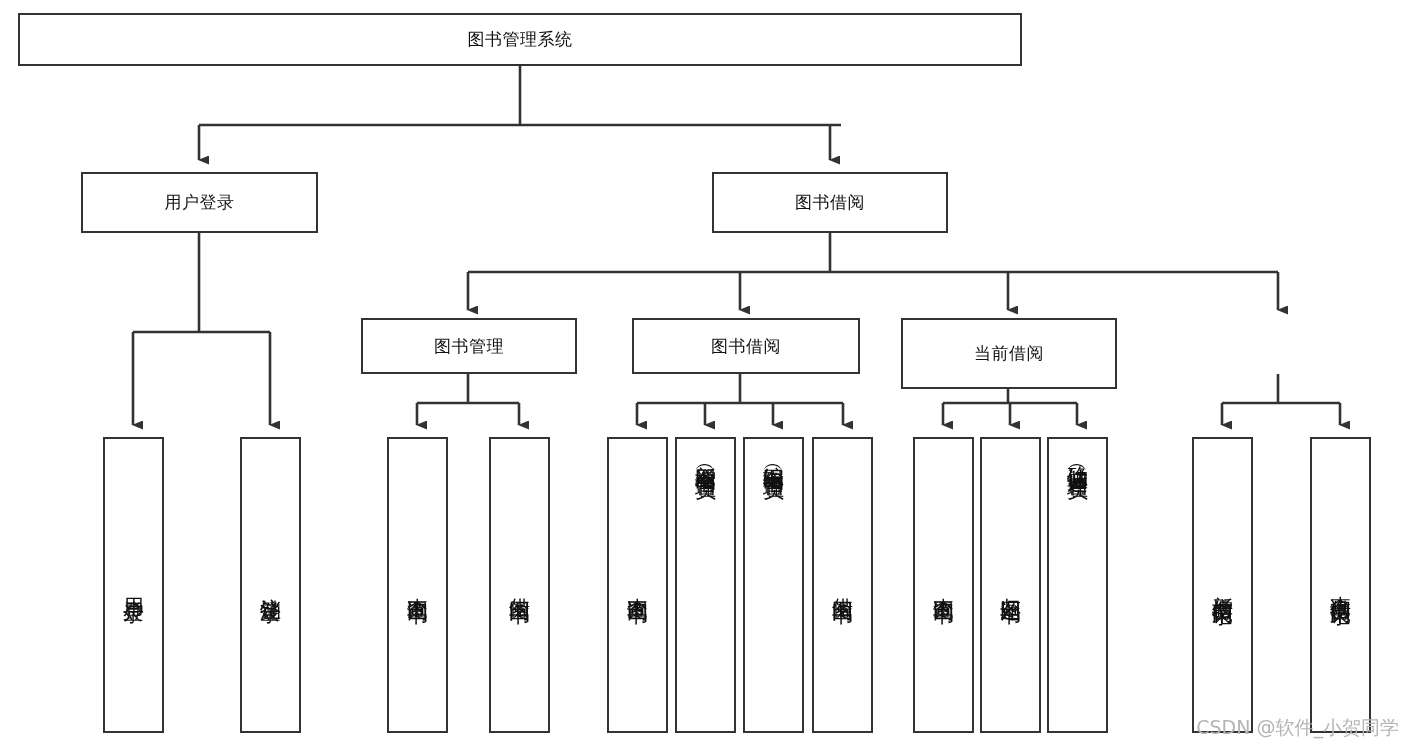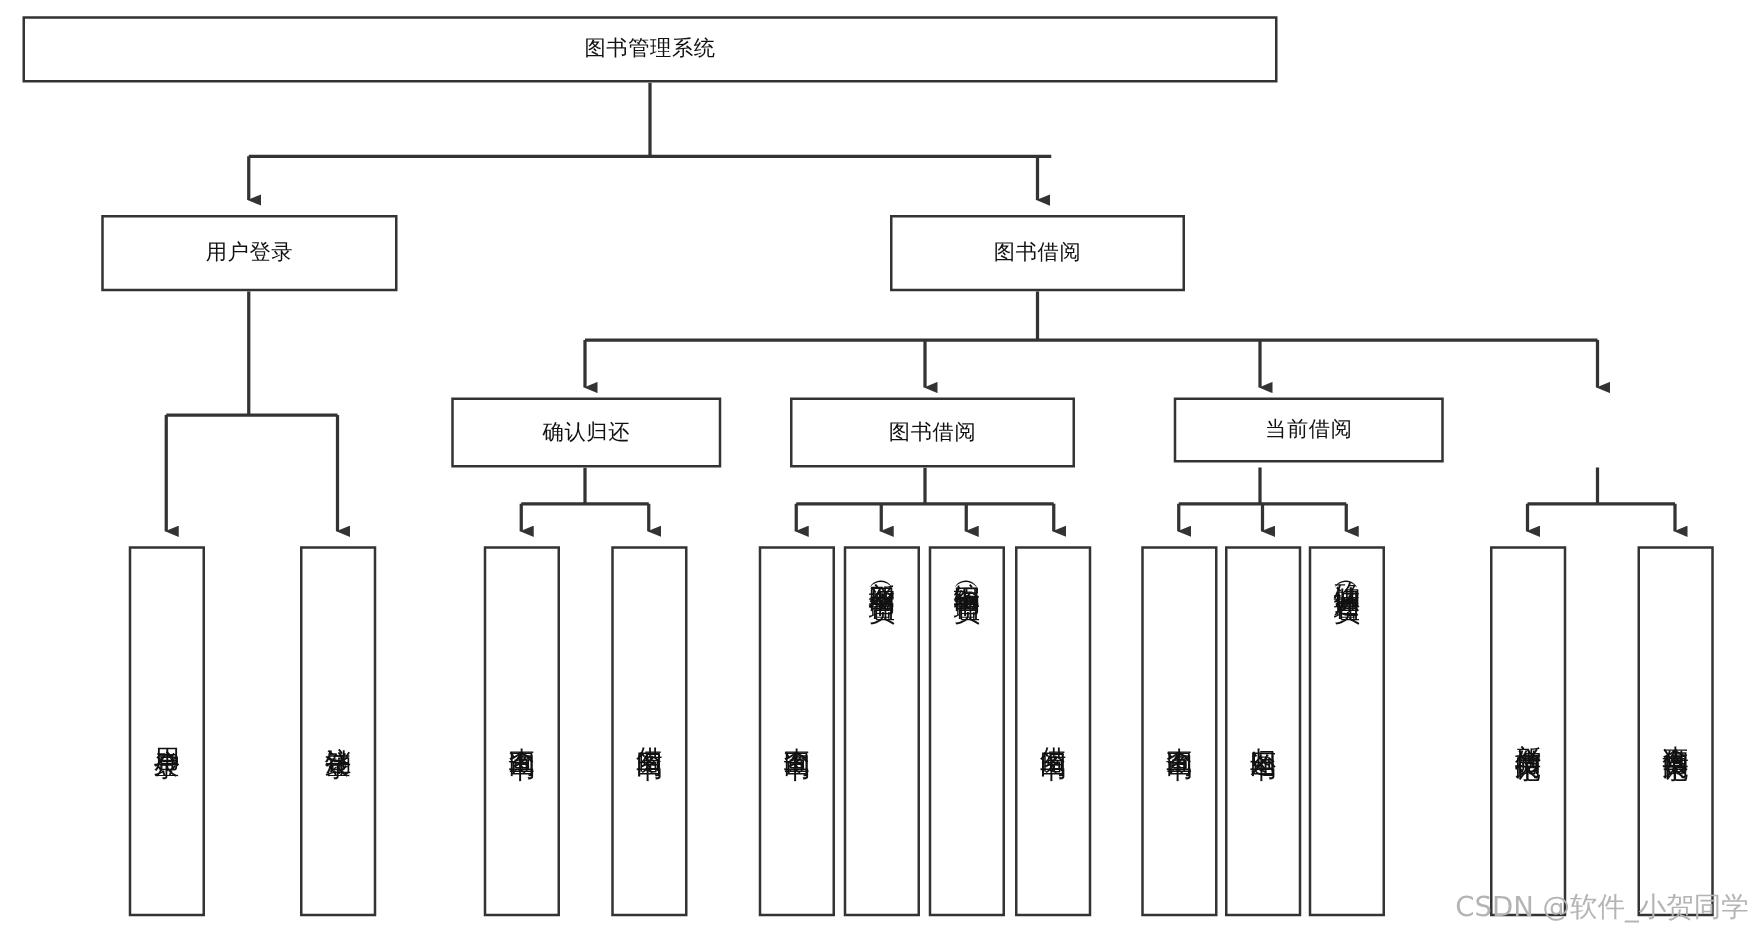--- a/index.html
+++ b/index.html
@@ -56,21 +56,21 @@
     padding-top: 10px;
   }
   .leaf-box.centered {
     align-items: center;
     padding-top: 0;
   }
   #watermark {
     position: absolute;
     right: 6px;
     bottom: 6px;
-    font-size: 22px;
+    font-size: 19px;
     color: #b4b4b4;
     white-space: nowrap;
     font-family: "DejaVu Sans", "Liberation Sans", sans-serif;
   }
 </style>
 </head>
 <body>
 
 <div id="diagram-root">
 
@@ -131,28 +131,28 @@
 
   <div class="node-box" style="left:81px; top:172px; width:237px; height:61px;">
     <span class="node-label-h">用户登录</span>
   </div>
 
   <div class="node-box" style="left:712px; top:172px; width:236px; height:61px;">
     <span class="node-label-h">图书借阅</span>
   </div>
 
   <div class="node-box" style="left:361px; top:318px; width:216px; height:56px;">
-    <span class="node-label-h">确认归还</span>
+    <span class="node-label-h">图书管理</span>
   </div>
 
   <div class="node-box" style="left:632px; top:318px; width:228px; height:56px;">
     <span class="node-label-h">图书借阅</span>
   </div>
 
-  <div class="node-box" style="left:901px; top:318px; width:216px; height:52px;margin-left:38px;">
+  <div class="node-box" style="left:901px; top:318px; width:216px; height:71px;">
     <span class="node-label-h">当前借阅</span>
   </div>
 
 
   <div class="node-box leaf-box centered" style="left:103px; top:437px; width:61px; height:296px;">
     <span class="node-label-v">用户登录</span>
   </div>
 
   <div class="node-box leaf-box centered" style="left:240px; top:437px; width:61px; height:296px;">
     <span class="node-label-v">注销登录</span>

